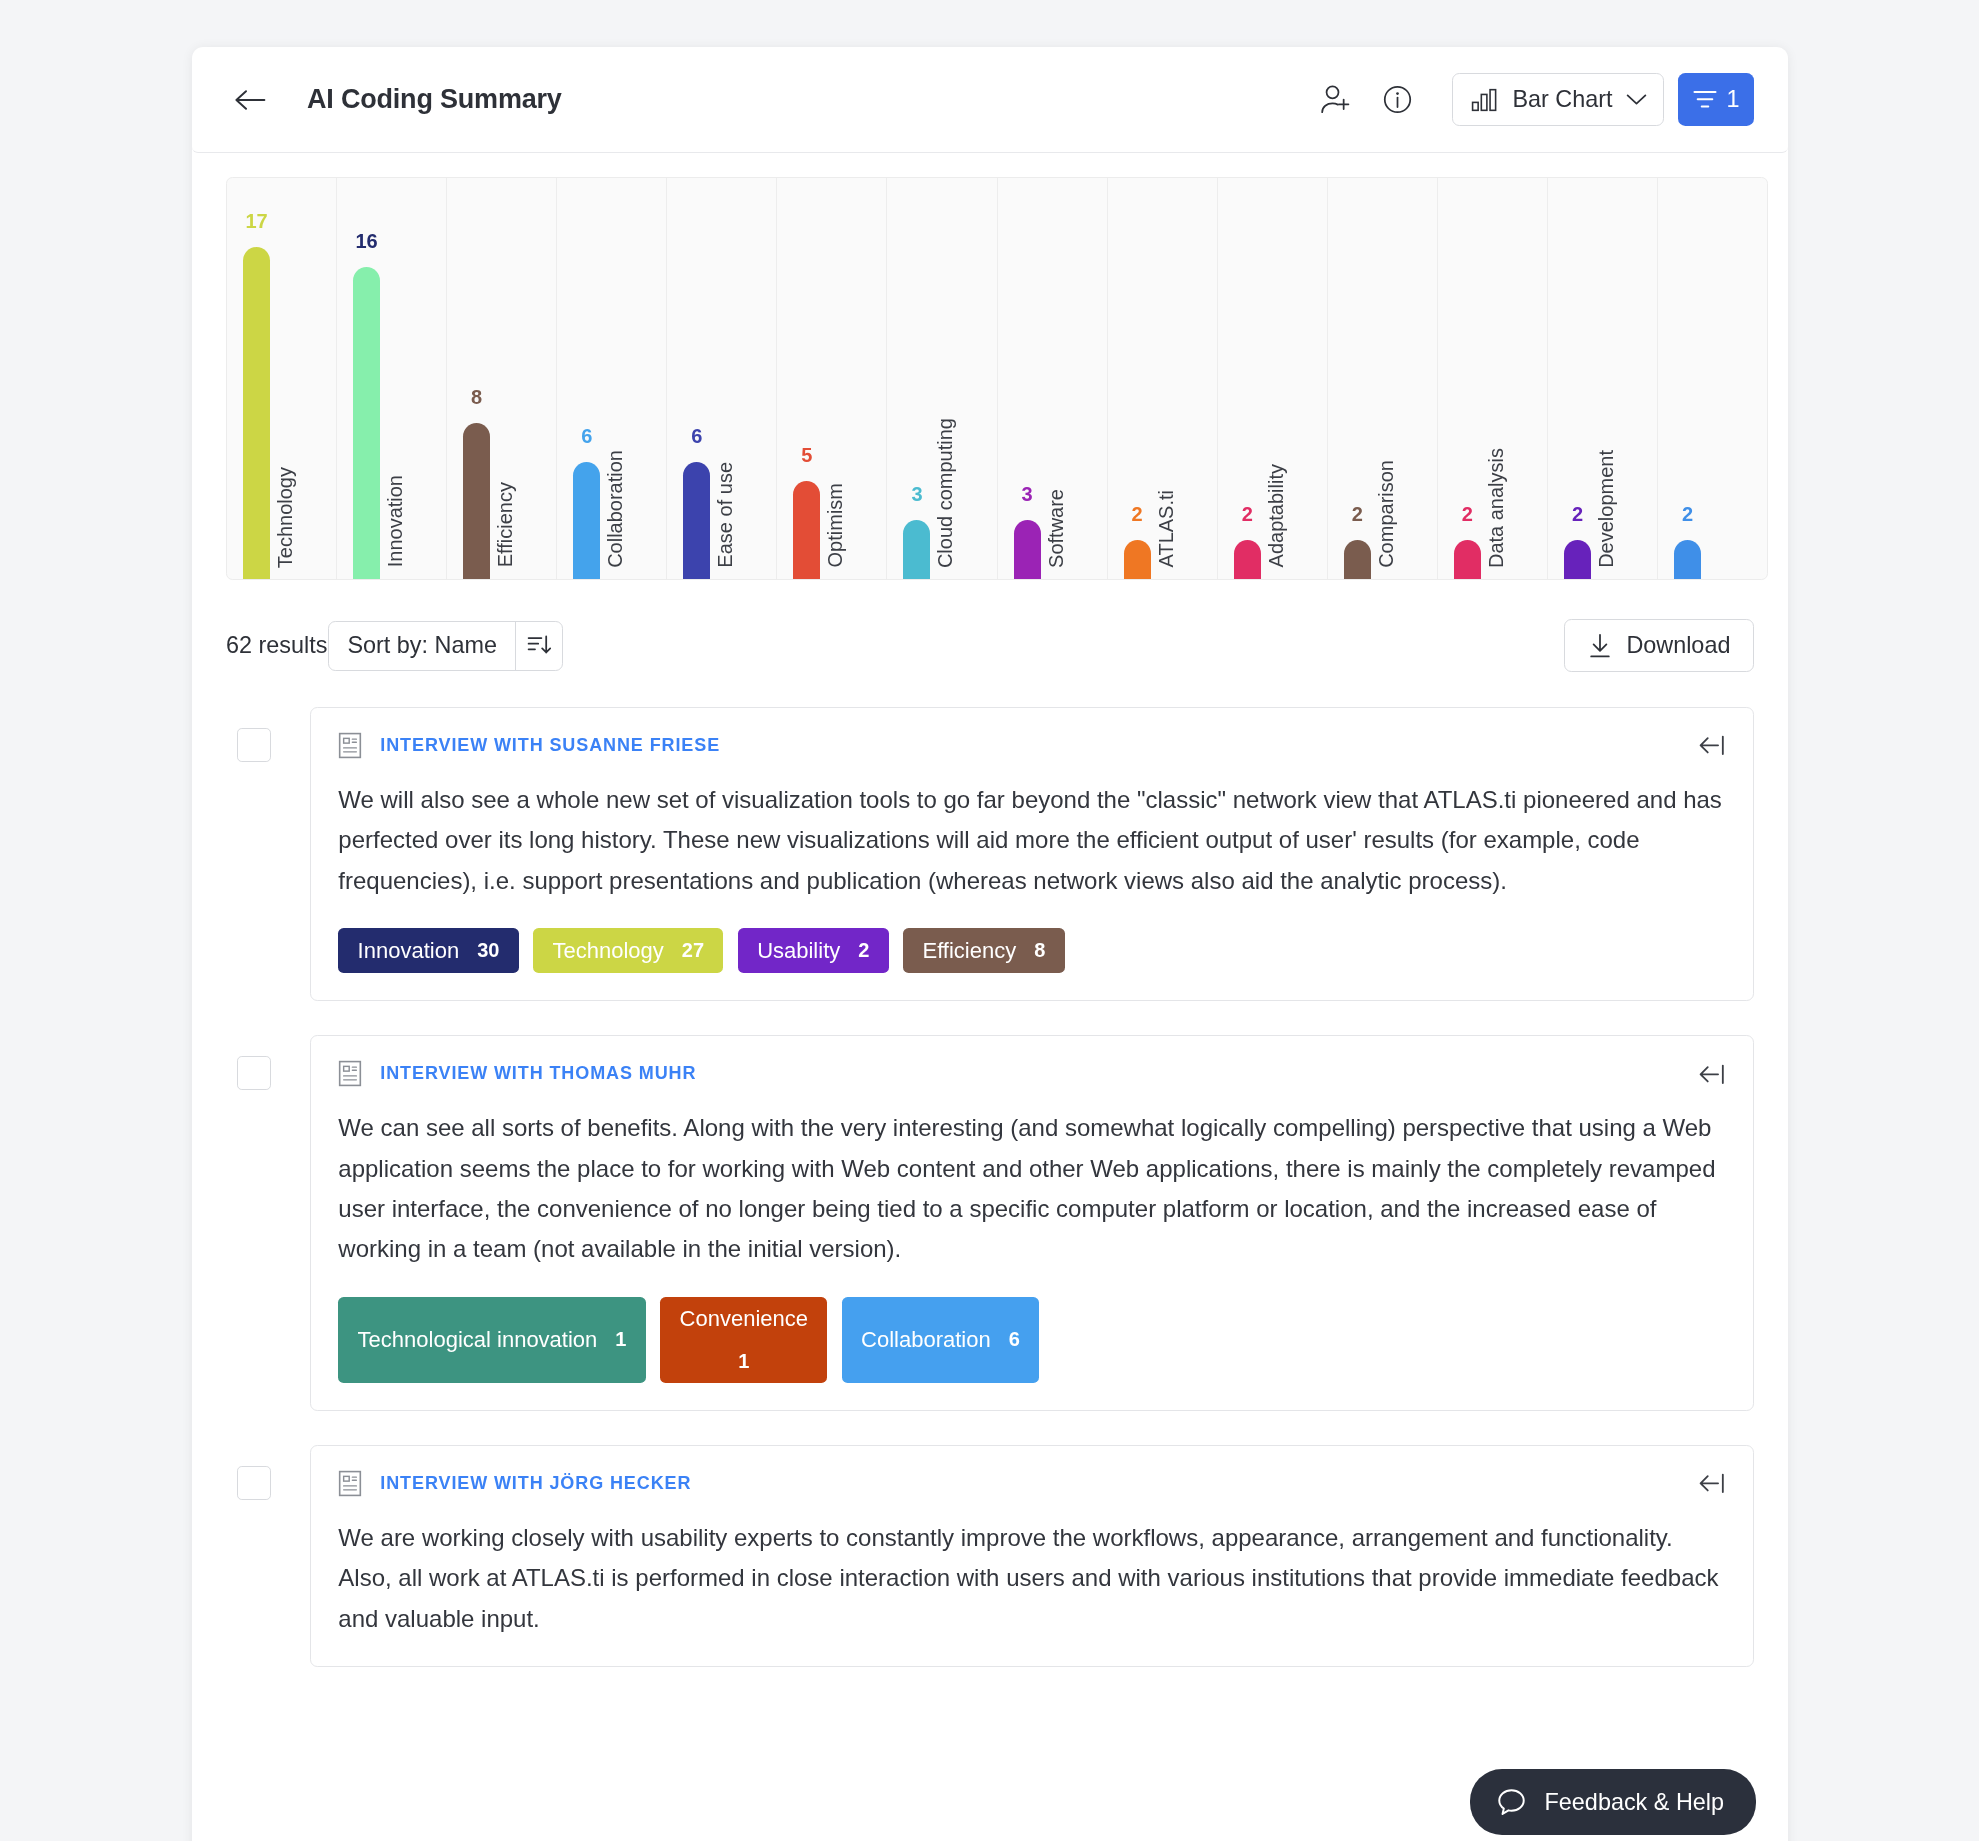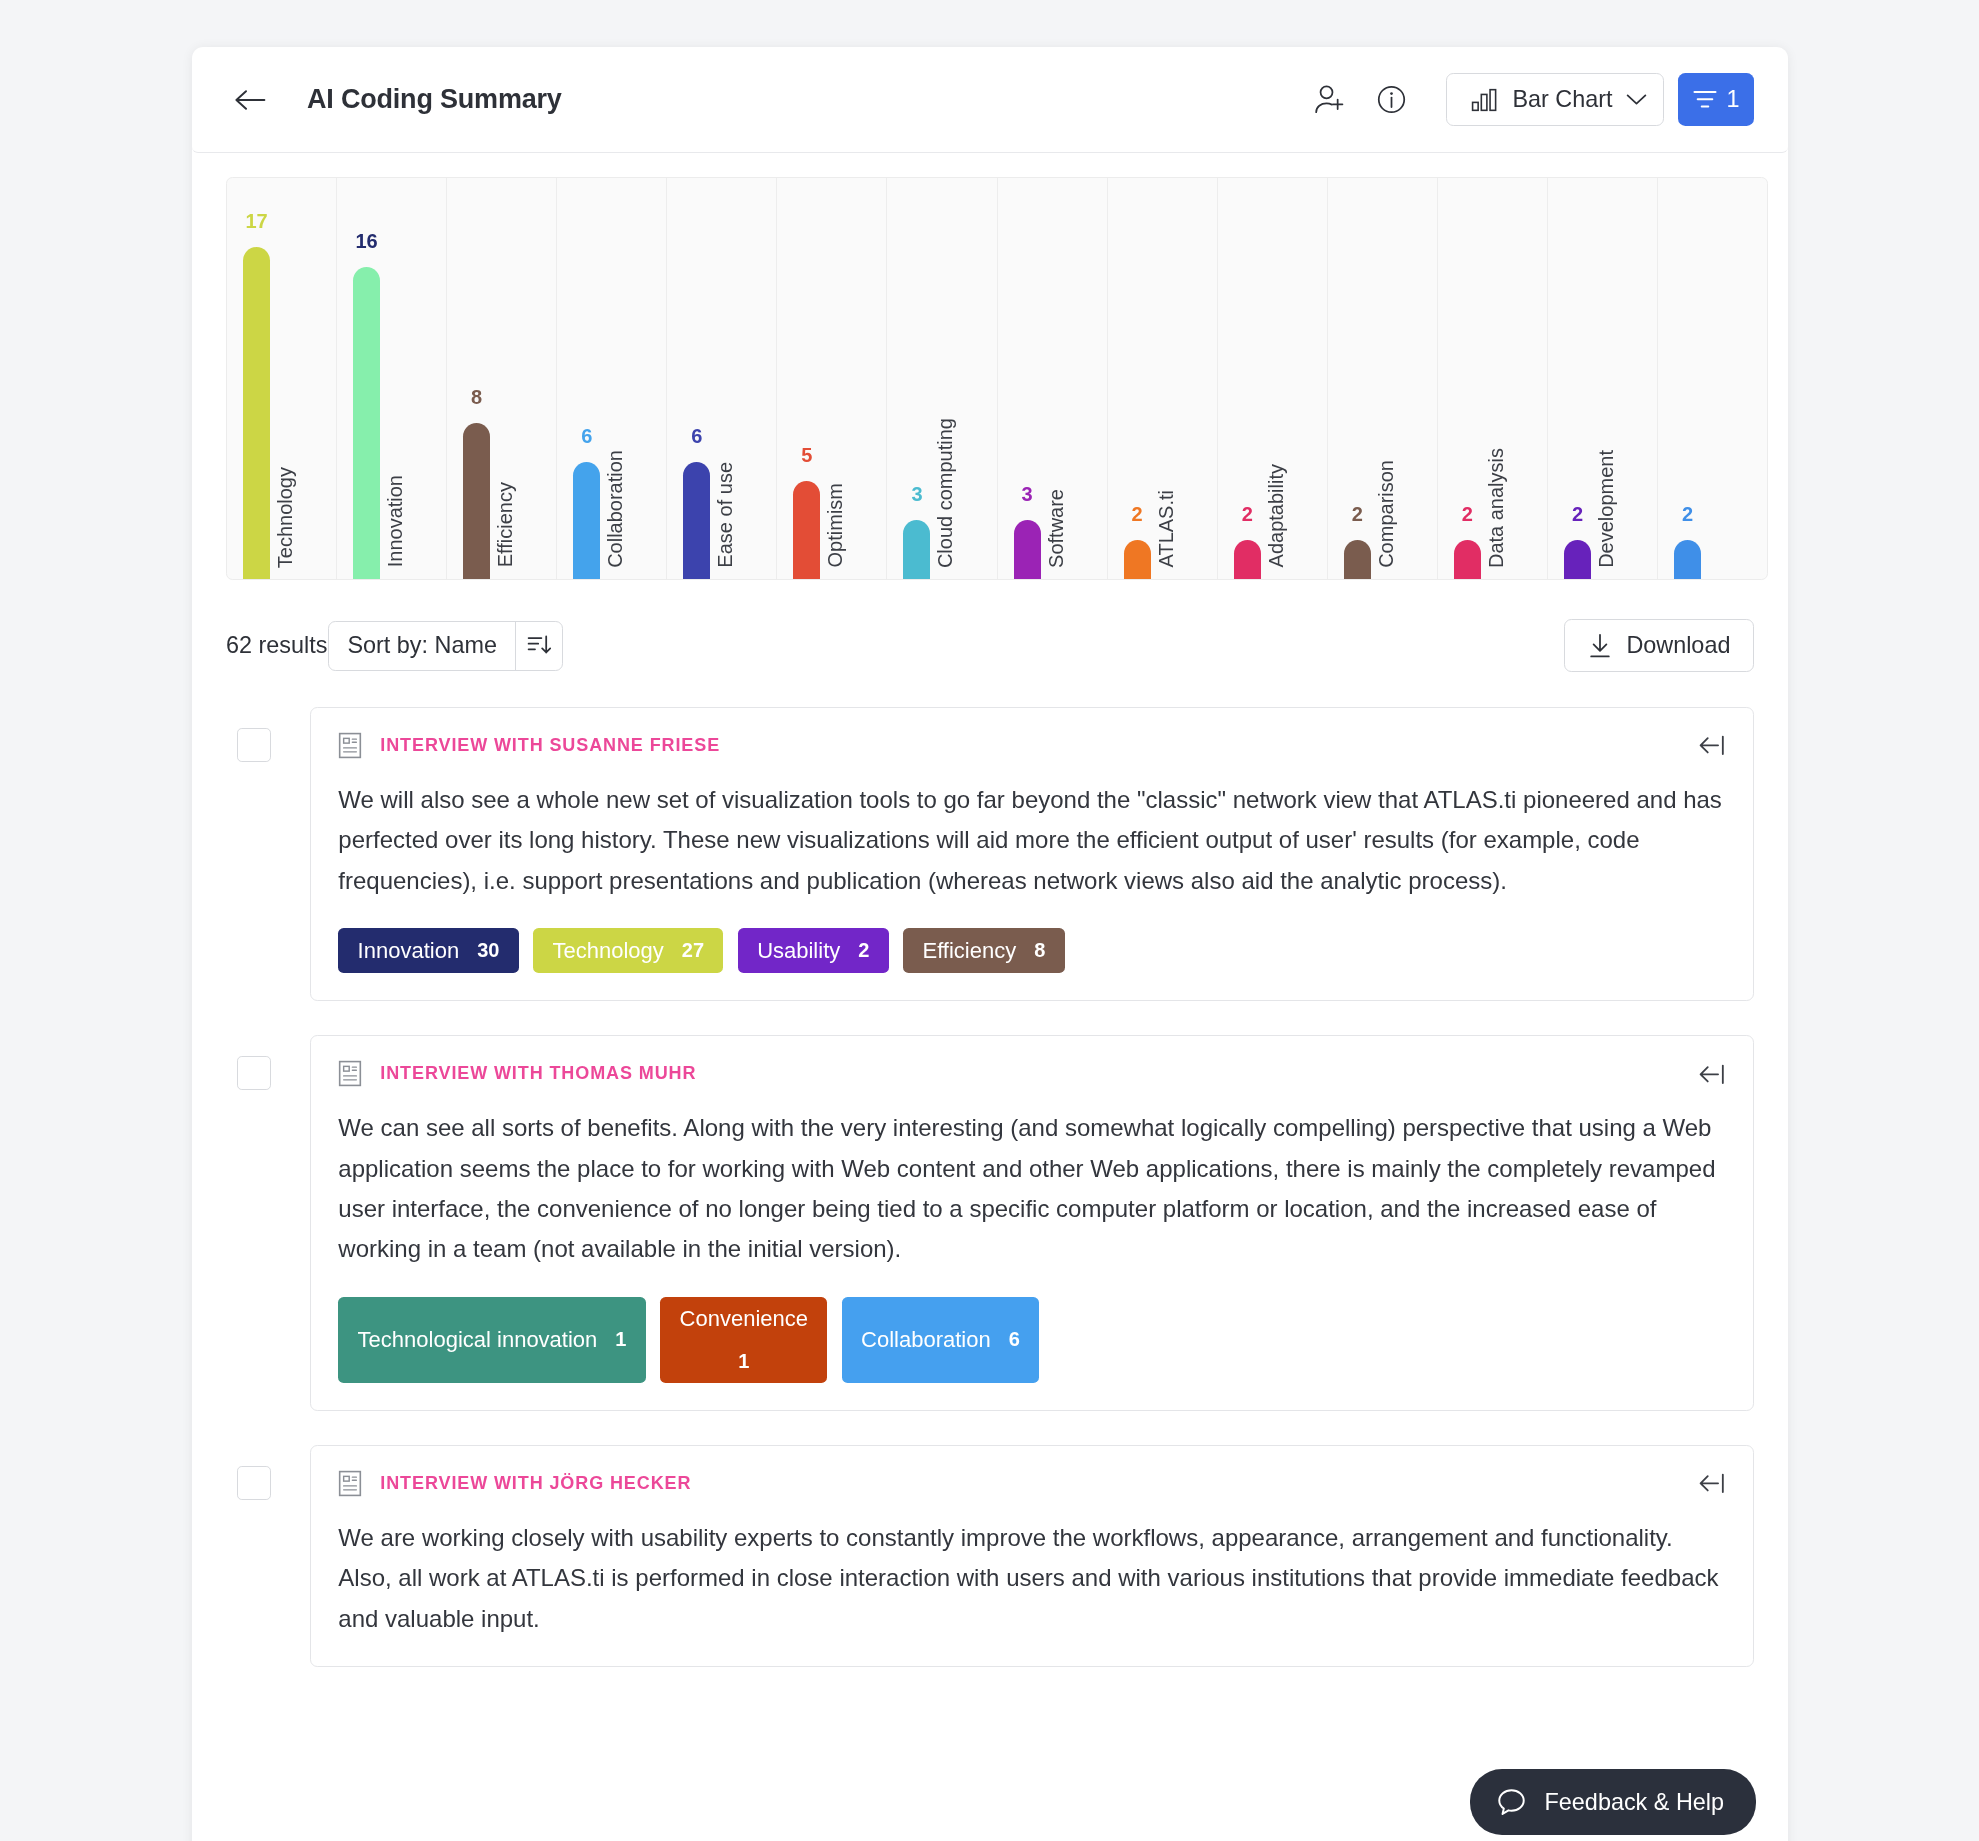--- a/index.html
+++ b/index.html
@@ -40,21 +40,21 @@
   .hdr-icon {
     width: 50px; height: 50px;
     display: flex; align-items: center; justify-content: center;
     cursor: pointer; margin-right: 11.3px;
   }
   .chart-select {
     height: 53px;
     border: 0.8px solid #d8dade;
     border-radius: 7.3px;
     display: flex; align-items: center;
-    padding: 0 16px 0 24px;
+    padding: 0 16px 0 18px;
     margin-left: 18px; margin-right: 14.5px;
     cursor: pointer;
     background: #fff;
   }
   .chart-select-label {
     font-size: 23.4px; color: #2e3138; margin: 0 13px 0 14.5px;
   }
   .filter-btn {
     width: 76px; height: 53px;
     background: #3b6fe8;
@@ -160,21 +160,21 @@
   .card {
     flex: 1;
     border: 0.8px solid #e4e5e8;
     border-radius: 7.3px;
     padding: 24px 27px 27px 27px;
     background: #fff;
   }
   .card-head { display: flex; align-items: center; }
   .doc-icon { margin-right: 18px; display: flex; }
   .card-source {
-    font-size: 18px; color: #ec4899;
+    font-size: 18px; color: #3b82f6;
     letter-spacing: 0.9px; font-weight: bold;
   }
   .card-jump { margin-left: auto; cursor: pointer; display: flex; }
   .card-quote {
     font-size: 24px; line-height: 1.68;
     color: #33363d;
     margin-top: 21px;
   }
   .tags { display: flex; gap: 14.5px; margin-top: 27px; flex-wrap: wrap; }
   .tag {

